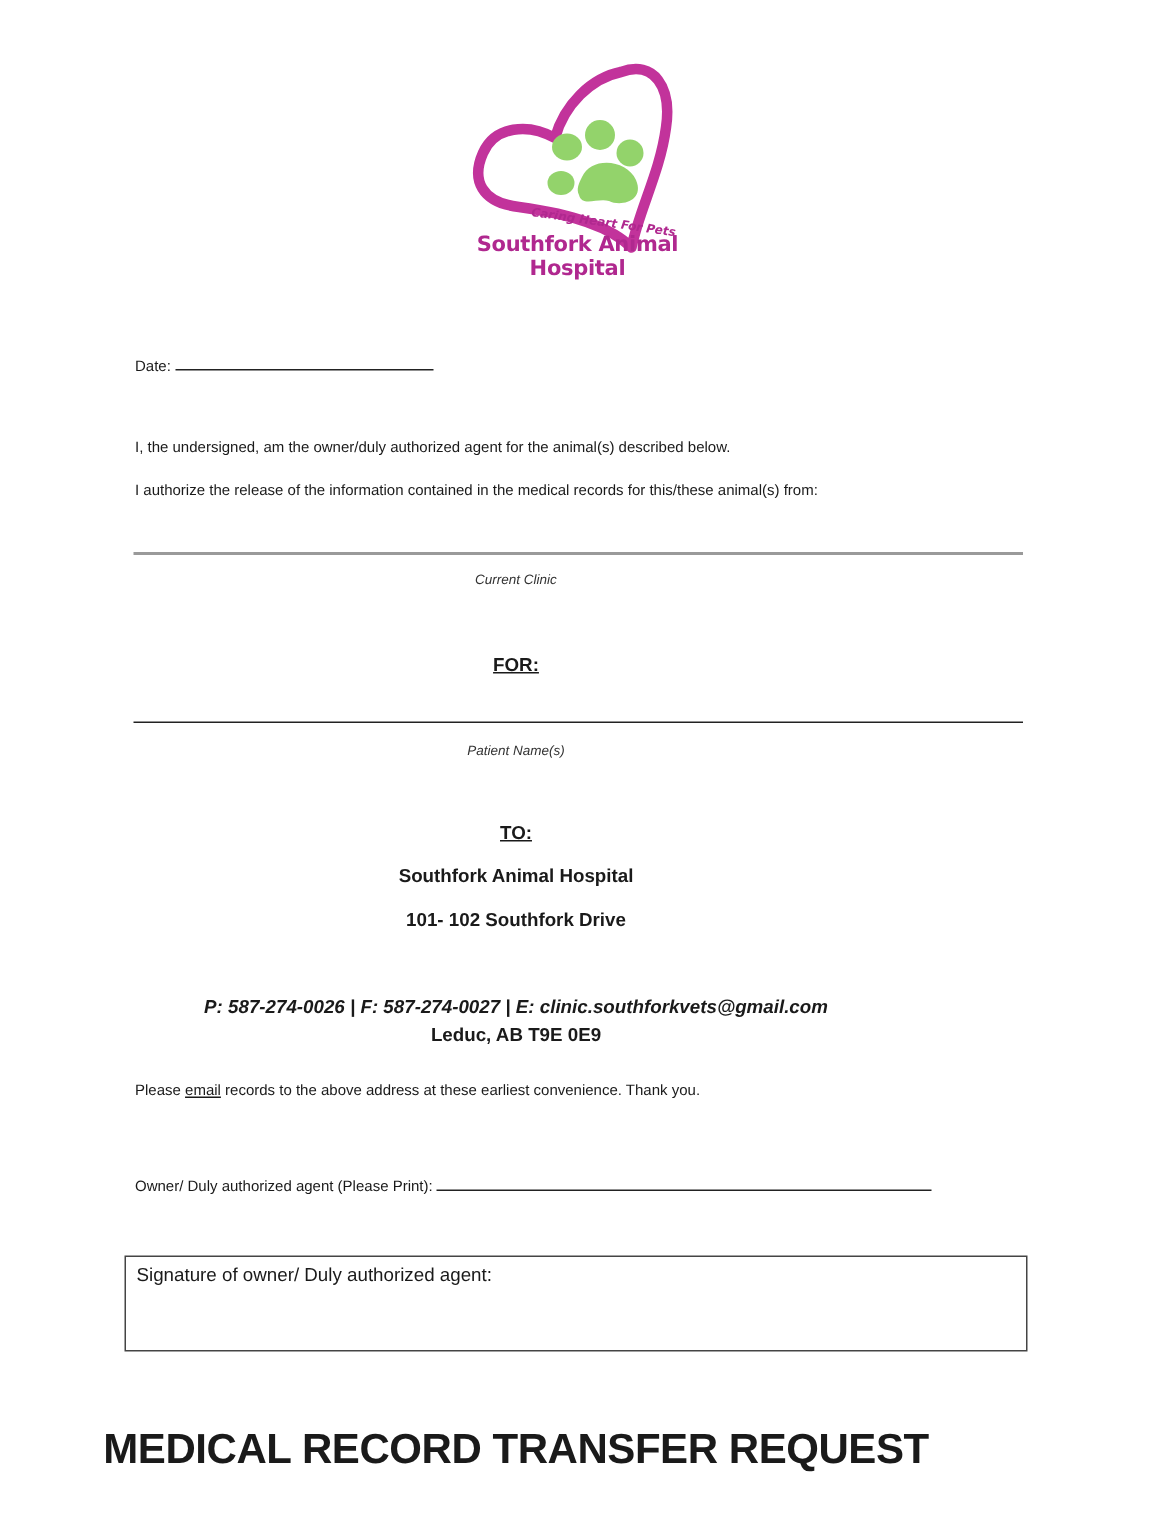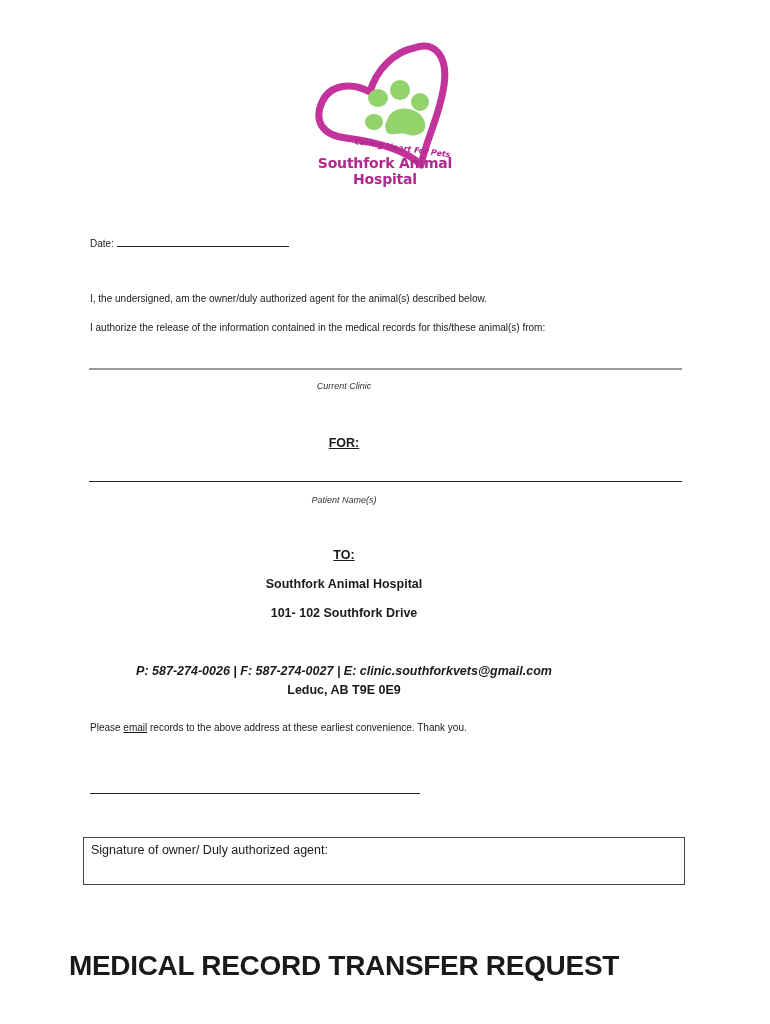--- a/index.html
+++ b/index.html
@@ -10,21 +10,21 @@
   .logo-text { left:290px; top:155px; width:190px; text-align:center;
                font-family:"DejaVu Sans", sans-serif; font-weight:bold; font-size:14px;
                color:#b0288f; letter-spacing:-0.2px; }
   .text { font-size:10px; white-space:nowrap; }
   .center { left:0; width:688px; text-align:center; }
   .rule { position:absolute; left:89px; width:593px; height:0; }
   .caption { font-size:9px; font-style:italic; color:#333; }
   .head { font-size:12.5px; font-weight:bold; text-decoration:underline; }
   .bold { font-weight:bold; font-size:12.5px; }
   .u { text-decoration:underline; }
-  .sigbox { left:83px; top:837px; width:602px; height:48px; border:1px solid #444;
+  .sigbox { left:83px; top:837px; width:602px; height:64px; border:1px solid #444;
             box-sizing:border-box; padding:5px 7px; font-size:12.5px; }
   .title { font-size:28px; font-weight:bold; letter-spacing:-0.3px; }
   .blank { display:inline-block; border-bottom:1px solid #222; height:12px; vertical-align:baseline; }
 </style>
 </head>
 <body>
 
 <div class="abs logo">
   <svg width="180" height="145" viewBox="0 0 180 145">
 
@@ -60,20 +60,21 @@
 <div class="abs center bold" style="top:577px;">Southfork Animal Hospital</div>
 <div class="abs center bold" style="top:606px;">101- 102 Southfork Drive</div>
 <div class="abs center bold" style="top:659px;margin-top:24px;">Leduc, AB T9E 0E9</div>
 <div class="abs center bold" style="top:664px;font-style:italic;">P: 587-274-0026 | F: 587-274-0027 | E: clinic.southforkvets@gmail.com</div>
 
 <div class="abs text" style="left:90px; top:722px;">
   <span>Please </span><span class="u">email</span><span> records to the above address at these earliest convenience. Thank you.</span>
 </div>
 
 <div class="abs text" style="left:90px; top:781px;">
+  <span>Owner/ Duly authorized agent (Please Print):</span>
   <span class="blank" style="width:330px;"></span>
 </div>
 
 <div class="abs sigbox">
   <span>Signature of owner/ Duly authorized agent:</span>
 </div>
 
 <div class="abs center title" style="top:950px;">MEDICAL RECORD TRANSFER REQUEST</div>
 
 </body></html>

